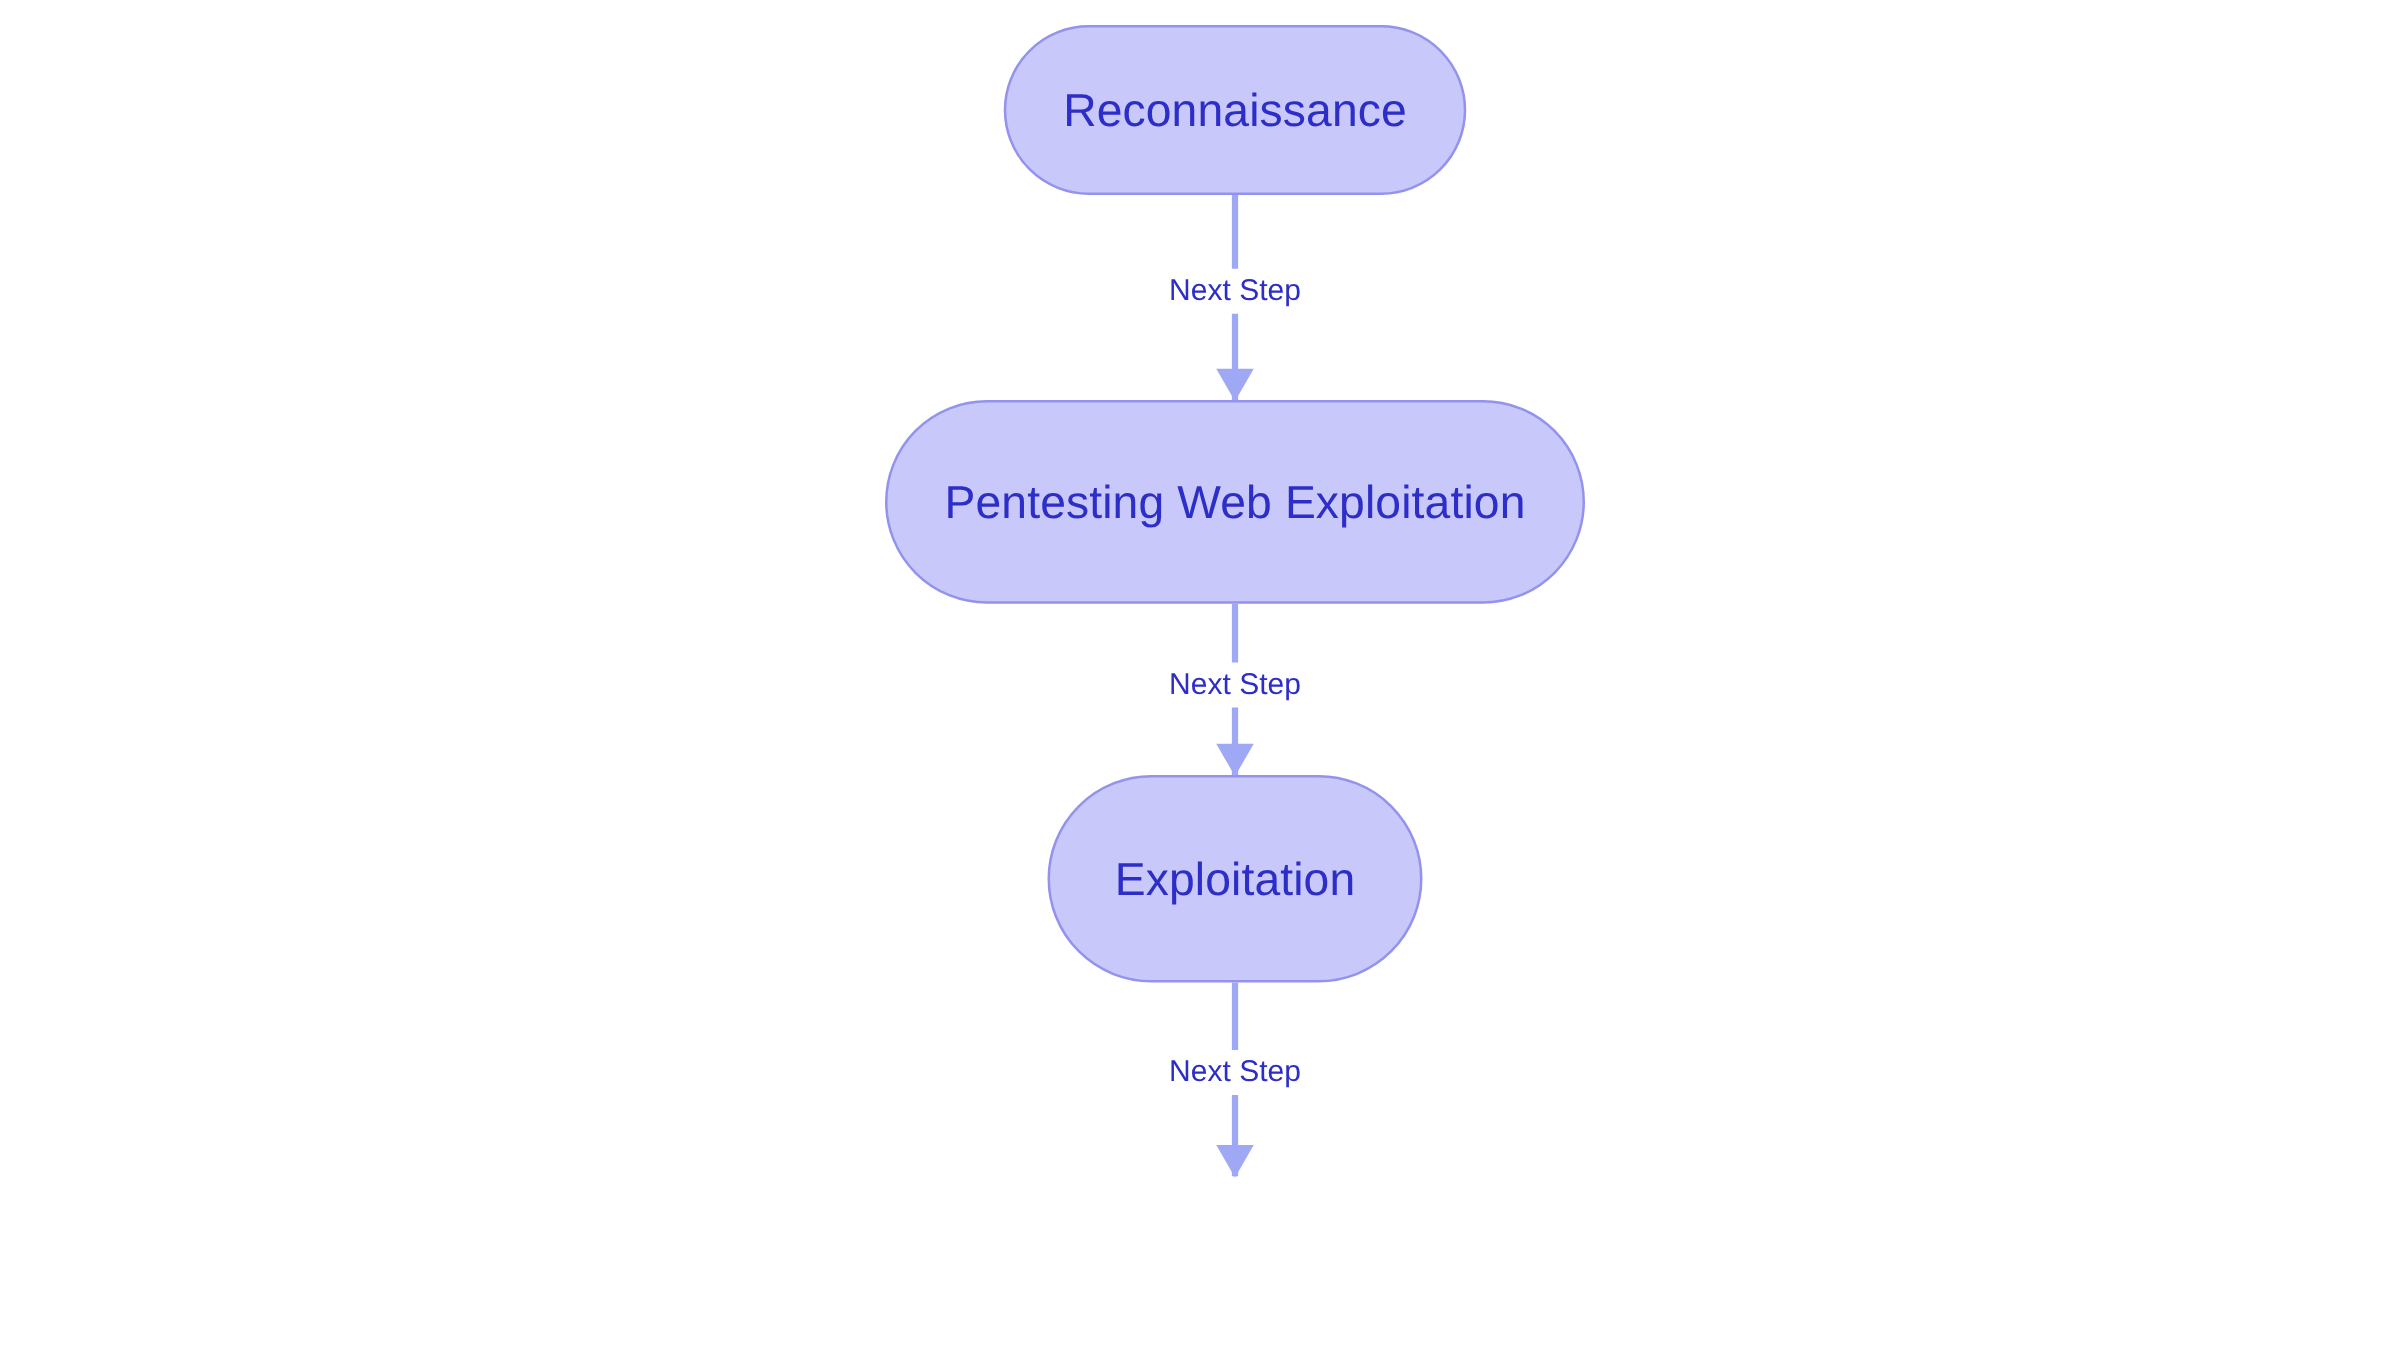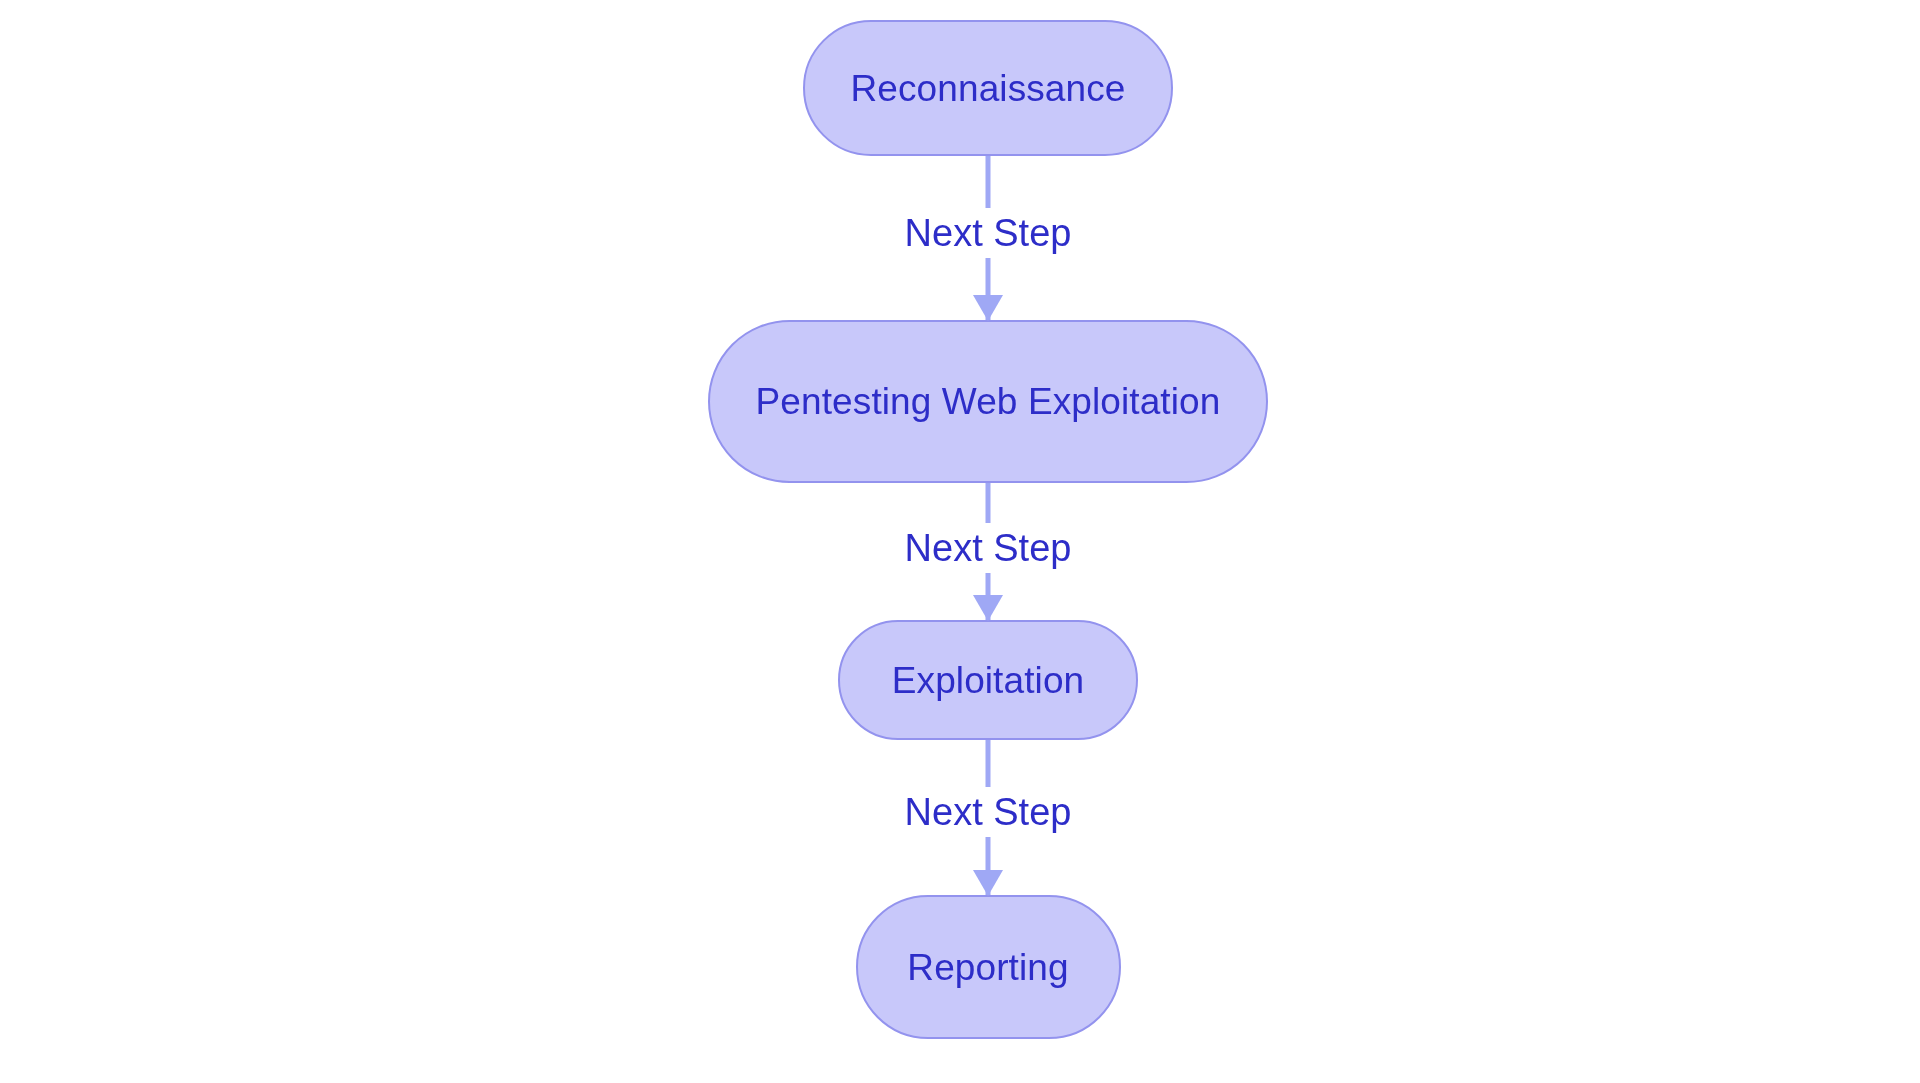--- a/index.html
+++ b/index.html
@@ -63,21 +63,21 @@
     height: 136px;
   }
 
   .node-pentesting-web-applications {
     width: 560px;
     height: 163px;
   }
 
   .node-exploitation {
     width: 300px;
-    height: 120px;
+    height: 166px;
   }
 
   .node-reporting {
     width: 265px;
     height: 144px;
   }
 
   
   .edge {
     position: relative;
@@ -108,21 +108,21 @@
     border-left: 15px solid transparent;
     border-right: 15px solid transparent;
     border-top: 26px solid #9fa8f5;
   }
 
   .edge-label {
     position: relative;
     z-index: 2;
     background: #ffffff;
     color: #2d2dc8;
-    font-size: 38px;
+    font-size: 24px;
     line-height: 1;
     padding: 6px 10px;
     white-space: nowrap;
     text-align: center;
   }
 
   
   .edge-1 { height: 164px; }
   .edge-1 .edge-label { margin-bottom: 10px; }
 
@@ -166,18 +166,15 @@
     <div class="node node-exploitation">
       <span class="node-label">Exploitation</span>
     </div>
 
     <div class="edge edge-3">
       <span class="edge-line"></span>
       <span class="edge-arrowhead"></span>
       <span class="edge-label">Next Step</span>
     </div>
 
-    <div class="node node-reporting">
-      <span class="node-label">Reporting</span>
-    </div>
 
   </div>
 </div>
 
 </body></html>

